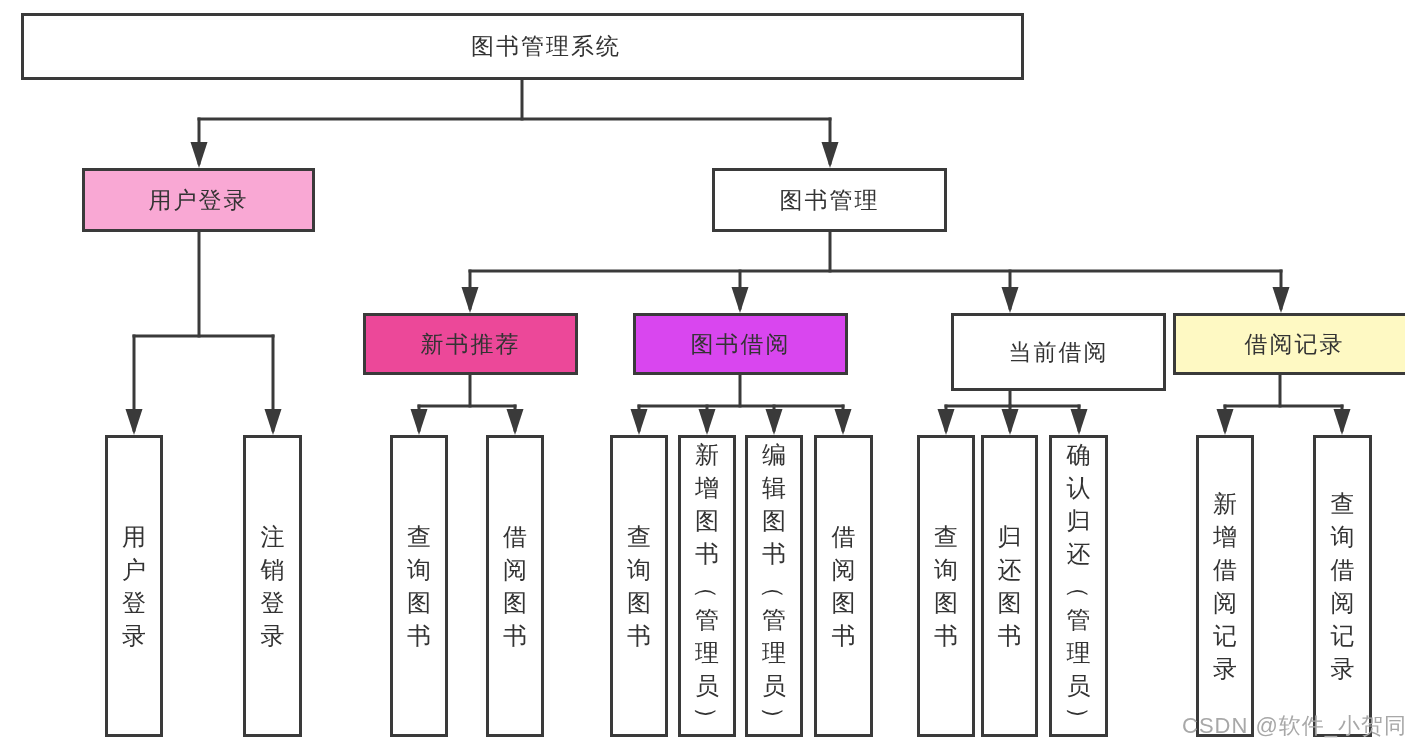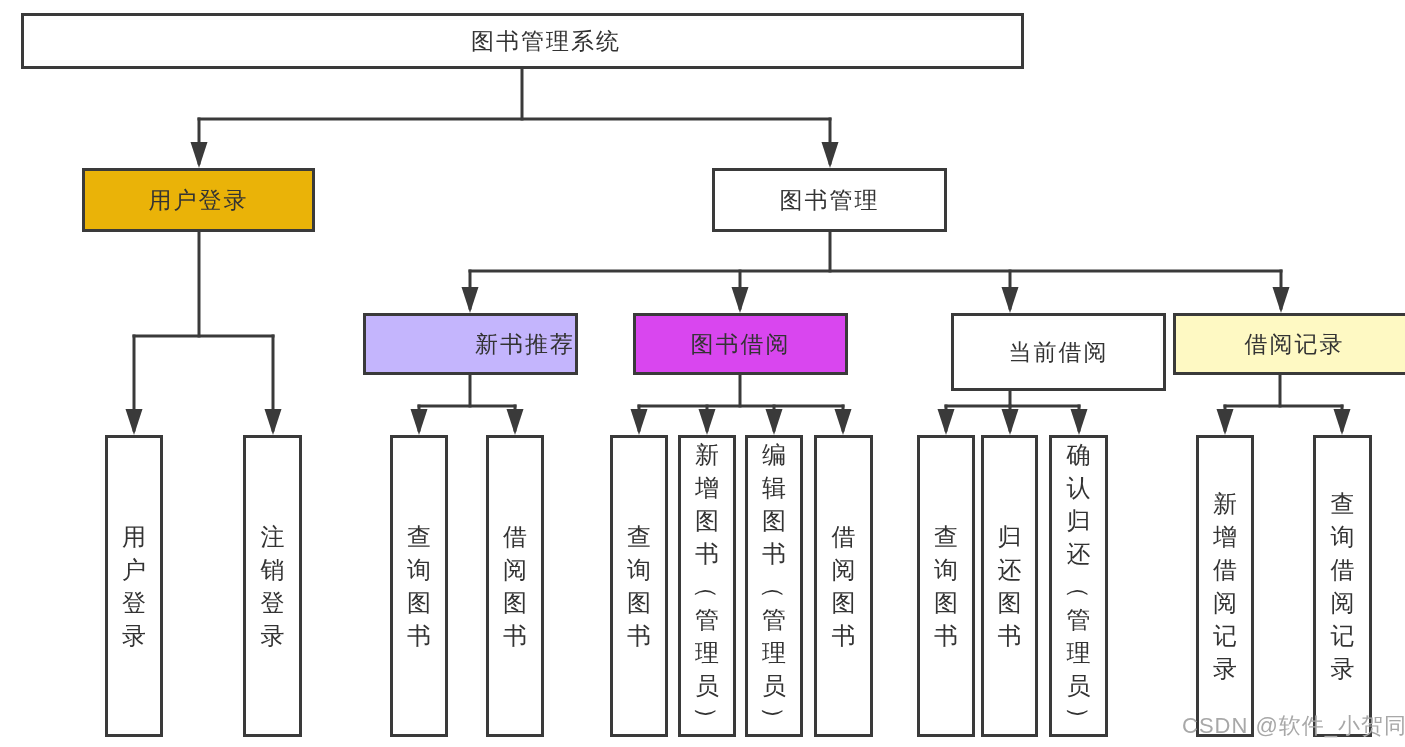--- a/index.html
+++ b/index.html
@@ -95,30 +95,30 @@
       <line x1="1079" y1="406" x2="1079" y2="430" stroke="#3a3a3a" stroke-width="3" stroke-linecap="square"></line>
       <polygon points="1079,435 1070.5,409 1087.5,409" fill="#3a3a3a"></polygon>
       <line x1="1280" y1="375" x2="1280" y2="406" stroke="#3a3a3a" stroke-width="3" stroke-linecap="square"></line>
       <line x1="1225" y1="406" x2="1342" y2="406" stroke="#3a3a3a" stroke-width="3" stroke-linecap="square"></line>
       <line x1="1225" y1="406" x2="1225" y2="430" stroke="#3a3a3a" stroke-width="3" stroke-linecap="square"></line>
       <polygon points="1225,435 1216.5,409 1233.5,409" fill="#3a3a3a"></polygon>
       <line x1="1342" y1="406" x2="1342" y2="430" stroke="#3a3a3a" stroke-width="3" stroke-linecap="square"></line>
       <polygon points="1342,435 1333.5,409 1350.5,409" fill="#3a3a3a"></polygon>
     </svg>
   <div id="nodes">
-      <div class="node h" style="left: 21px; top: 13px; width: 1003px; height: 56px; border-color: rgb(58, 58, 58); background: rgb(255, 255, 255); padding-left: 47px;">
+      <div class="node h" style="left: 21px; top: 13px; width: 1003px; height: 67px; border-color: rgb(58, 58, 58); background: rgb(255, 255, 255); padding-left: 47px;">
         <div class="label" style="color: rgb(51, 51, 51);">图书管理系统</div>
       </div>
-      <div class="node h" style="left: 82px; top: 168px; width: 233px; height: 64px; border-color: rgb(58, 58, 58); background: #eab308;">
+      <div class="node h" style="left: 82px; top: 168px; width: 233px; height: 64px; border-color: rgb(58, 58, 58); background: #f9a8d4;">
         <div class="label" style="color: rgb(51, 51, 51);">用户登录</div>
       </div>
       <div class="node h" style="left: 712px; top: 168px; width: 235px; height: 64px; border-color: rgb(58, 58, 58); background: rgb(255, 255, 255);">
         <div class="label" style="color: rgb(51, 51, 51); text-align: center;">图书管理</div>
       </div>
-      <div class="node h" style="left: 363px; top: 313px; width: 215px; height: 62px; border-color: rgb(58, 58, 58); background: #c4b5fd; justify-content: flex-end;">
+      <div class="node h" style="left: 363px; top: 313px; width: 215px; height: 62px; border-color: rgb(58, 58, 58); background: #ec4899;">
         <div class="label" style="color: rgb(51, 51, 51);">新书推荐</div>
       </div>
       <div class="node h" style="left: 633px; top: 313px; width: 215px; height: 62px; border-color: rgb(58, 58, 58); background: #d946ef;">
         <div class="label" style="color: rgb(51, 51, 51);">图书借阅</div>
       </div>
       <div class="node h" style="left: 903px; top: 313px; width: 215px; height: 78px; border-color: rgb(58, 58, 58); background: rgb(255, 255, 255); margin-left: 48px;">
         <div class="label" style="color: rgb(51, 51, 51);">当前借阅</div>
       </div>
       <div class="node h" style="left: 1173px; top: 313px; width: 243px; height: 62px; border-color: rgb(58, 58, 58); background: #fef9c3;">
         <div class="label" style="color: rgb(51, 51, 51);">借阅记录</div>

